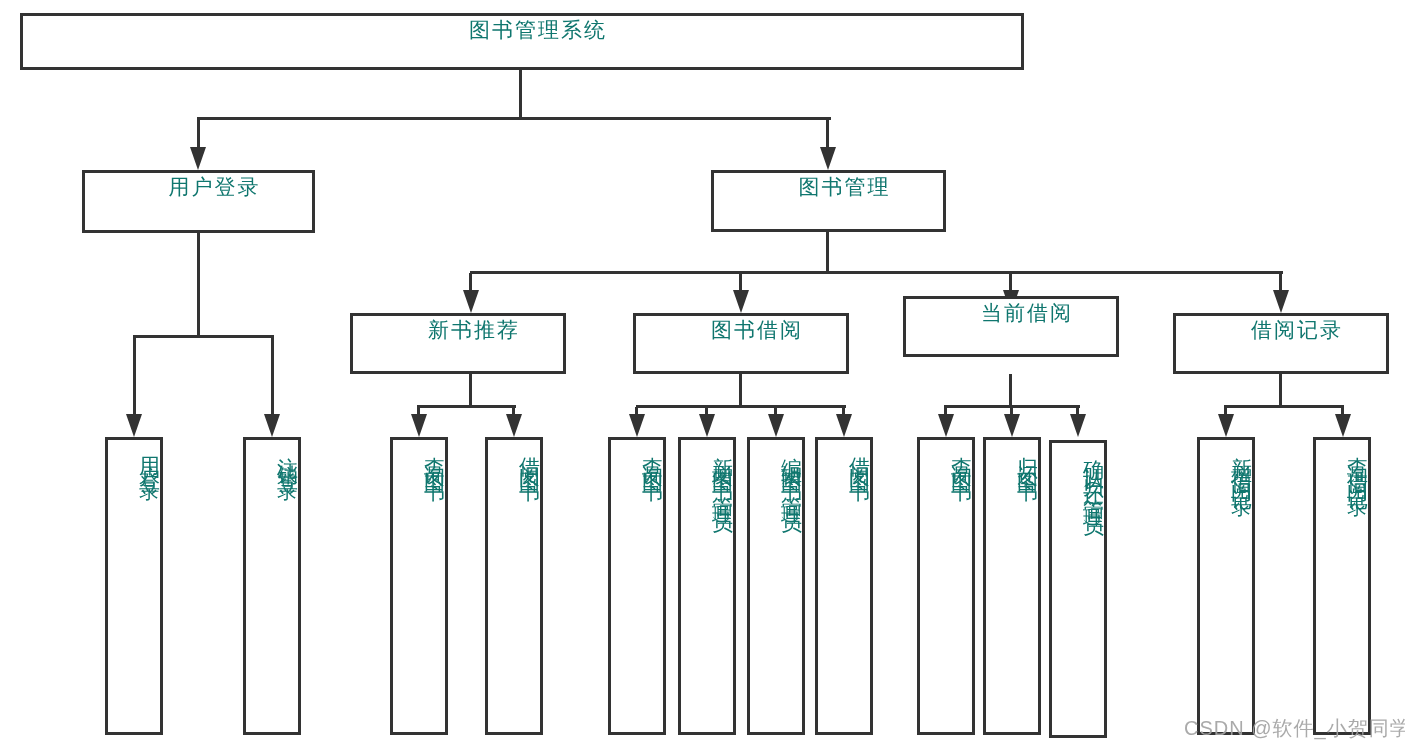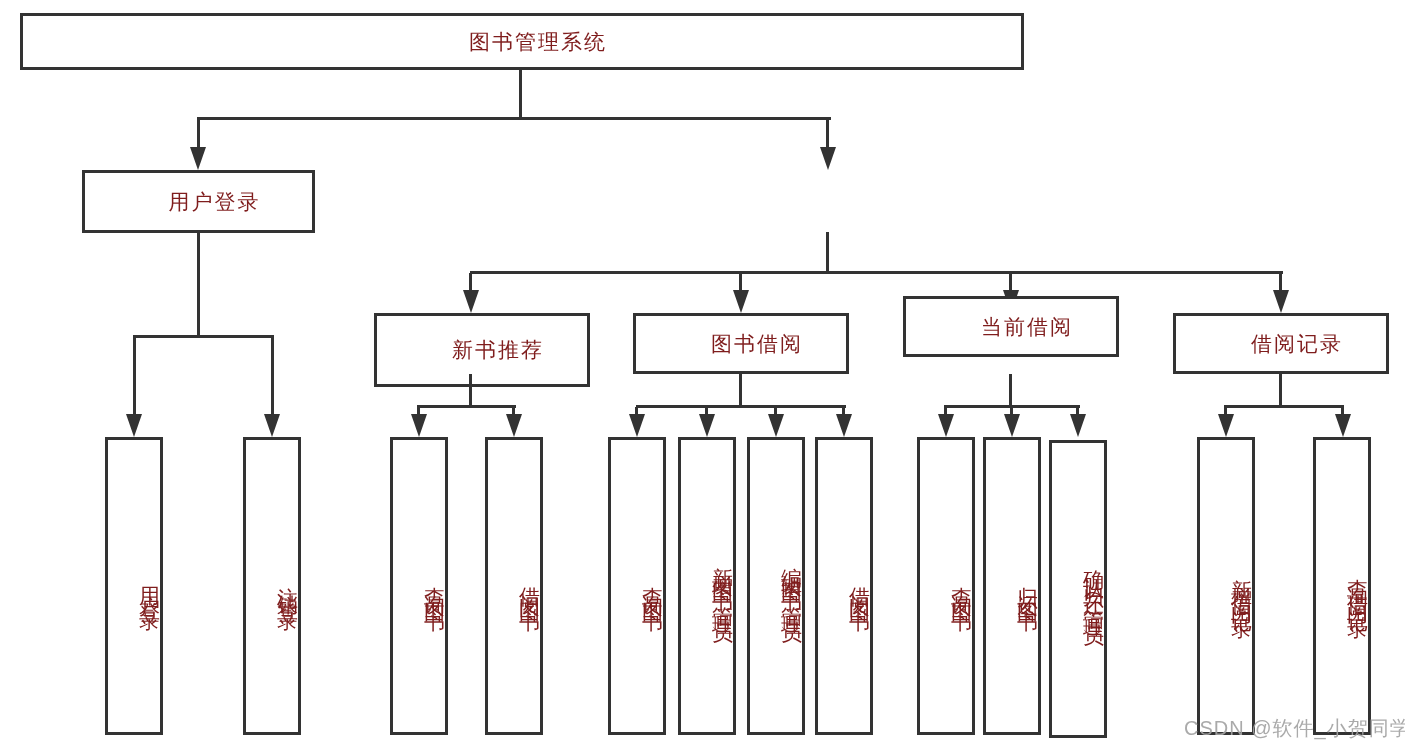--- a/index.html
+++ b/index.html
@@ -2,22 +2,22 @@
 <html><head>
 <meta charset="utf-8">
 <style>
   * { margin:0; padding:0; box-sizing:border-box; }
   html,body { background:#ffffff; }
   body { font-family:"Liberation Sans","DejaVu Sans",sans-serif; }
   .canvas { position:relative; width:1405px; height:747px; background:#fff; overflow:hidden; }
 
   .node {
     position:absolute; background:#fff; border:3px solid #333;
-    display:flex; align-items:center; justify-content:center;
-    color:#7f1d1d;
+    display:flex; justify-content:center;
+    color:#0f766e;
     padding-left:32px;
   }
   .hnode { font-size:21px; letter-spacing:2px; white-space:nowrap; }
   .vnode .vtext {
     writing-mode:vertical-rl; text-orientation:mixed;
     font-size:21px; letter-spacing:8px; line-height:1;
   }
 
   .vl { position:absolute; width:3px; background:#333; }
   .hl { position:absolute; height:3px; background:#333; }
@@ -43,40 +43,43 @@
   <div class="vl" style="left:519px;top:69px;height:50px"></div>
   <div class="hl" style="left:197px;top:117px;width:634px"></div>
   <div class="vl" style="left:197px;top:119px;height:30px"></div>
   <div class="ah" style="left:190px;top:147px"></div>
   <div class="vl" style="left:826px;top:119px;height:30px"></div>
   <div class="ah" style="left:820px;top:147px"></div>
 
   <div class="node hnode" style="left:82px;top:170px;width:233px;height:63px">
     <span>用户登录</span>
   </div>
+  <div class="node hnode" style="left:711px;top:170px;width:235px;height:62px">
+    <span>图书管理</span>
+  </div>
 
   <div class="vl" style="left:197px;top:233px;height:105px"></div>
   <div class="hl" style="left:133px;top:335px;width:141px"></div>
   <div class="vl" style="left:133px;top:337px;height:80px"></div>
   <div class="ah" style="left:126px;top:414px"></div>
   <div class="vl" style="left:271px;top:337px;height:80px"></div>
   <div class="ah" style="left:264px;top:414px"></div>
 
   <div class="vl" style="left:826px;top:232px;height:42px"></div>
   <div class="hl" style="left:470px;top:271px;width:813px"></div>
   <div class="vl" style="left:469px;top:273px;height:20px"></div>
   <div class="ah" style="left:463px;top:290px"></div>
   <div class="vl" style="left:739px;top:273px;height:20px"></div>
   <div class="ah" style="left:733px;top:290px"></div>
   <div class="vl" style="left:1009px;top:273px;height:20px"></div>
   <div class="ah" style="left:1003px;top:290px"></div>
   <div class="vl" style="left:1279px;top:273px;height:20px"></div>
   <div class="ah" style="left:1273px;top:290px"></div>
 
-  <div class="node hnode" style="left:374px;top:313px;width:216px;height:74px">
+  <div class="node hnode" style="left:350px;top:313px;width:216px;height:61px">
     <span>新书推荐</span>
   </div>
   <div class="node hnode" style="left:633px;top:313px;width:216px;height:61px">
     <span>图书借阅</span>
   </div>
   <div class="node hnode" style="left:903px;top:296px;width:216px;height:61px">
     <span>当前借阅</span>
   </div>
   <div class="node hnode" style="left:1173px;top:313px;width:216px;height:61px">
     <span>借阅记录</span>

